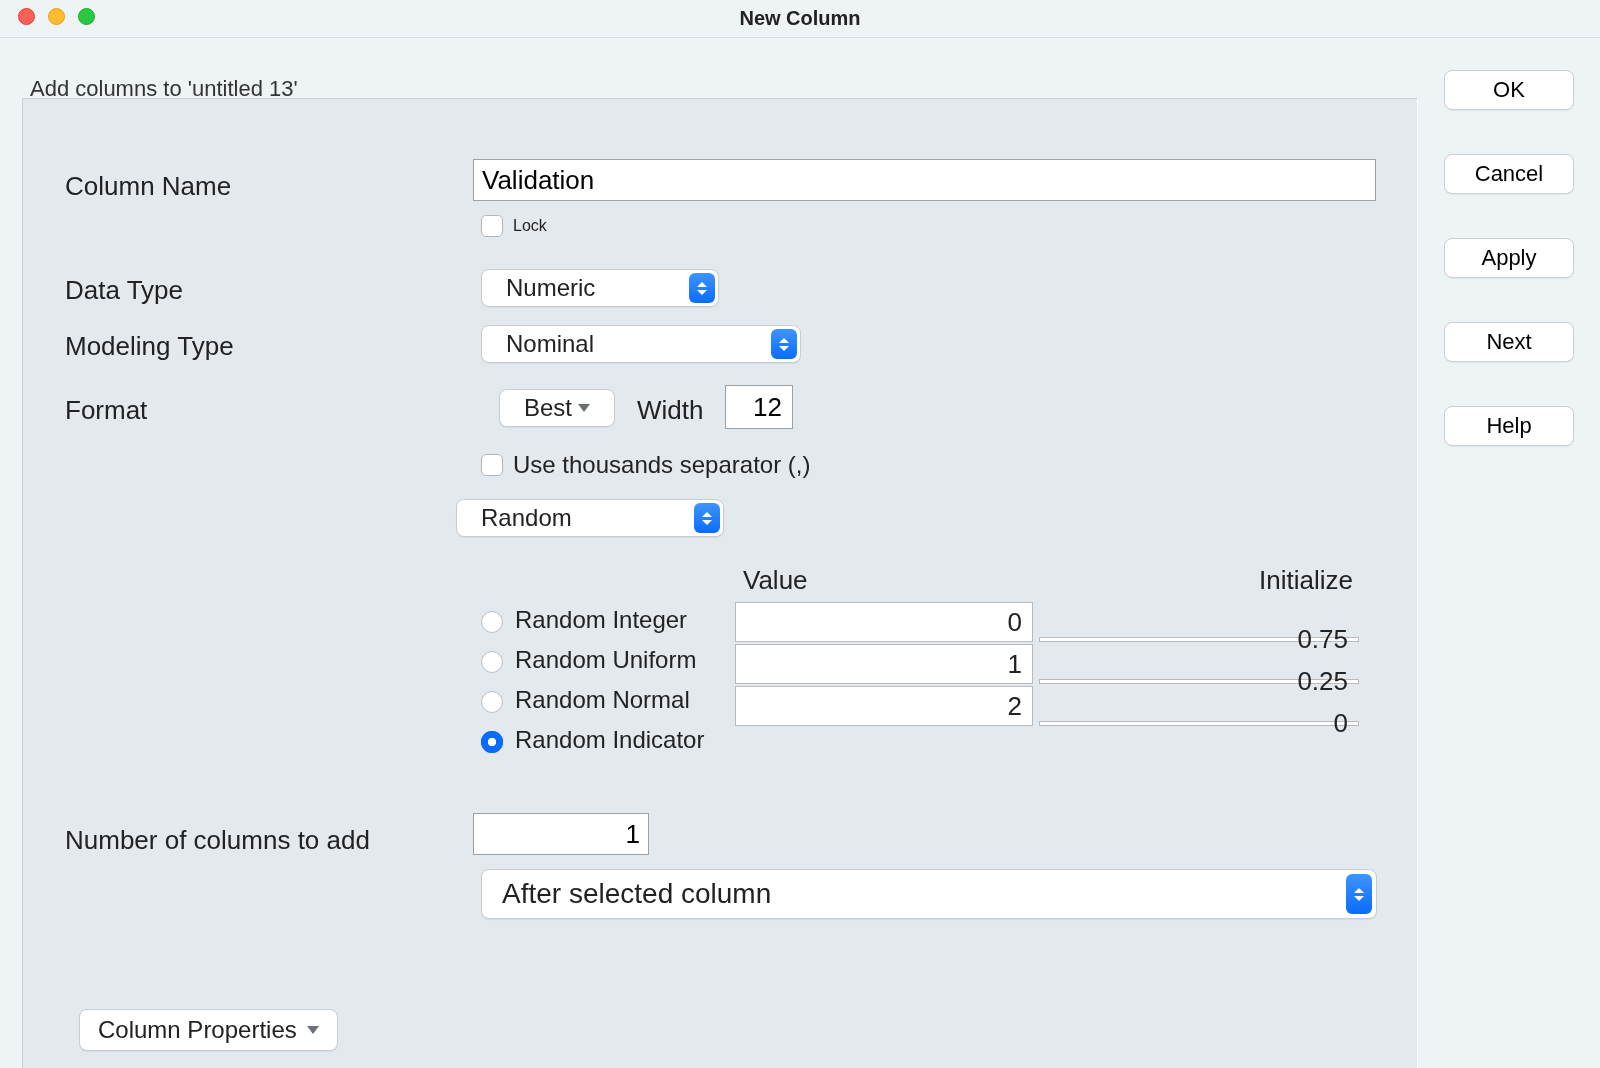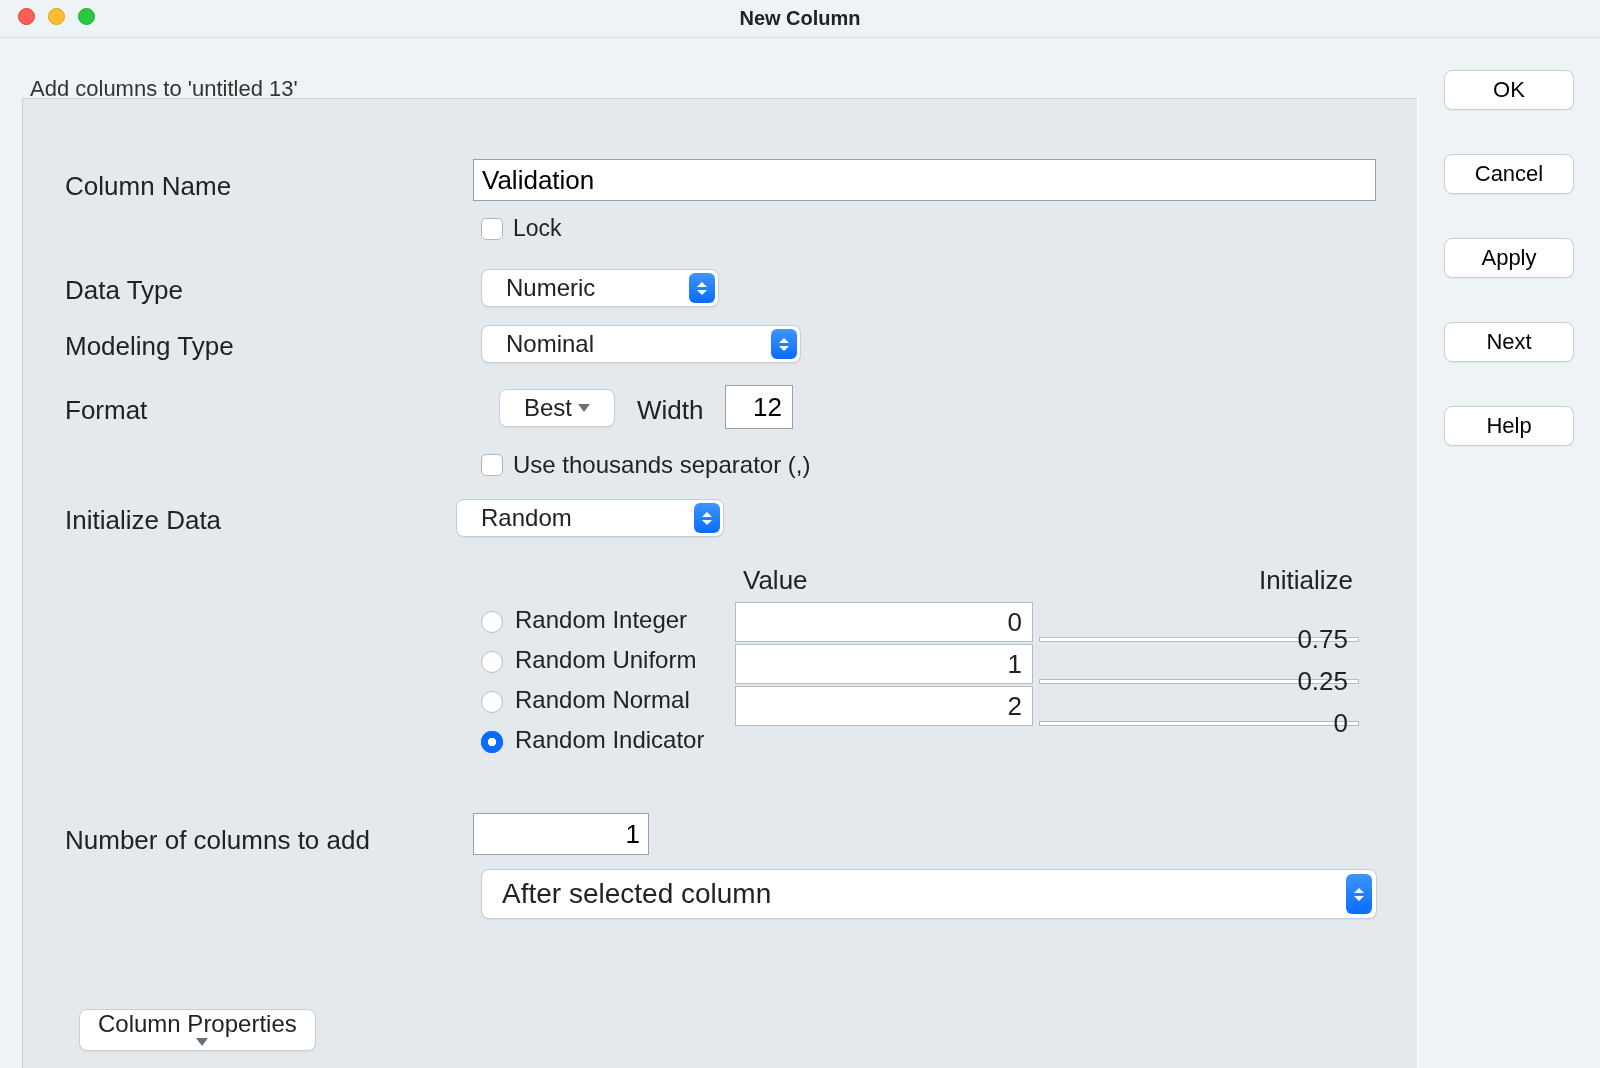--- a/index.html
+++ b/index.html
@@ -219,21 +219,20 @@
     top: 910px;
     height: 42px;
     padding: 0 18px;
     background:#fff;
     border:1px solid #c7cdd2;
     border-radius:8px;
     font-size:24px;
     display:inline-flex; align-items:center;
     box-shadow:0 1px 1px rgba(0,0,0,0.06);
     cursor:pointer;
-    flex-direction:column;
   }
 
 </style>
 </head>
 <body>
 
 <div class="titlebar">
   <div class="traffic-lights">
     <span class="tl-close"></span>
     <span class="tl-min"></span>
@@ -254,21 +253,21 @@
     <button class="mac-btn">Help</button>
   </div>
 
   <div class="panel">
 
     <div class="label-col" style="top:72px;">Column Name</div>
     <input class="textbox" style="position: absolute; left: 450px; top: 60px; width: 903px; height: 42px;" value="Validation">
 
     <div style="position:absolute; left:458px; top:116px; display:flex; align-items:center;">
       <span class="mac-check"></span>
-      <span style="font-size:23px;">Lock</span>
+      <span style="font-size:16px;">Lock</span>
     </div>
 
     <div class="label-col" style="top:176px;">Data Type</div>
     <div class="mac-select blue-caret" style="position:absolute; left:458px; top:170px; width:238px;">
       <span>Numeric</span>
       <span class="blue-stepper"></span>
     </div>
 
     <div class="label-col" style="top:232px;">Modeling Type</div>
     <div class="mac-select blue-caret" style="position:absolute; left:458px; top:226px; width:320px;">
@@ -285,21 +284,20 @@
 
     <span style="position:absolute; left:614px; top:296px; font-size:26px;">Width</span>
 
     <input class="textbox" style="position: absolute; left: 702px; top: 286px; width: 68px; height: 44px; text-align: right; padding-right: 10px;" value="12">
 
     <div style="position:absolute; left:458px; top:352px; display:flex; align-items:center;">
       <span class="mac-check"></span>
       <span style="font-size:24px;">Use thousands separator (,)</span>
     </div>
 
-    <div class="label-col" style="top:406px;">Initialize Data</div>
     <div class="mac-select blue-caret" style="position:absolute; left:433px; top:400px; width:268px;">
       <span>Random</span>
       <span class="blue-stepper"></span>
     </div>
 
     <div style="position:absolute; left:458px; top:468px; display:flex; flex-direction:column; gap:12px; font-size:24px;margin-top:39px;">
       <label><span class="mac-radio"></span><span>Random Integer</span></label>
       <label><span class="mac-radio"></span><span>Random Uniform</span></label>
       <label><span class="mac-radio"></span><span>Random Normal</span></label>
       <label><span class="mac-radio selected"></span><span>Random Indicator</span></label>

